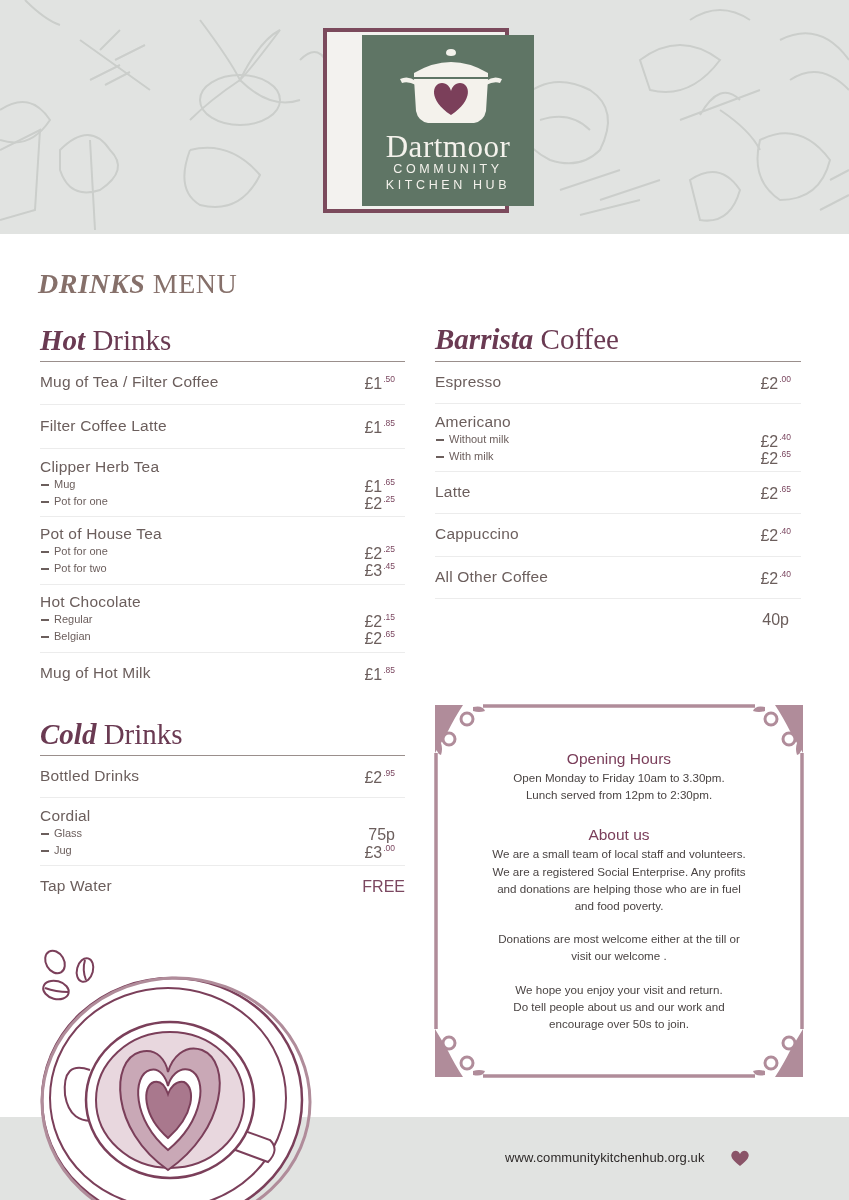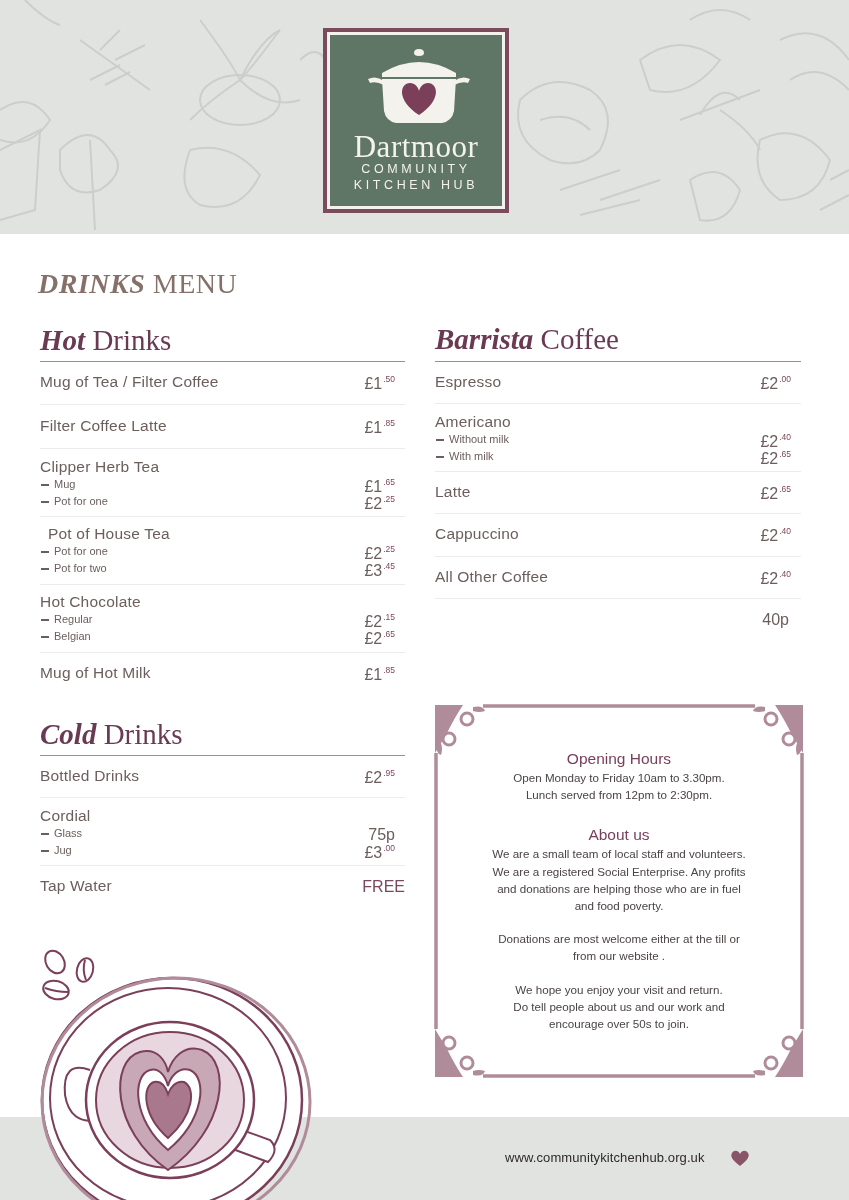--- a/index.html
+++ b/index.html
@@ -4,21 +4,21 @@
 <style>
   * { box-sizing: border-box; margin: 0; padding: 0; }
   html, body { width: 849px; height: 1200px; background: #ffffff; overflow: hidden; }
   body { position: relative; font-family: "Liberation Sans", sans-serif; color: #6b5e5c; }
 
   
   .header { position: absolute; left: 0; top: 0; width: 849px; height: 234px; background: #e1e3e1; overflow: hidden; }
   .header svg.pattern { position: absolute; left: 0; top: 0; }
   .logo { position: absolute; left: 323px; top: 28px; width: 186px; height: 185px; background: #7b4a5c; padding: 4px; }
   .logo-inner { width: 100%; height: 100%; background: #f3f2ef; padding: 3px; }
-  .logo-green { width: 100%; height: 100%; background: #5f7565; position: relative; text-align: center; color: #f4f2ec; }
+  .logo-green { width: 100%; height: 100%; background: #5f7565; position: relative; text-align: center; color: #f4f2ec; margin-left: 32px; }
   .logo-green svg { position: absolute; left: 36px; top: 10px; }
   .logo-title { position: absolute; left: 0; right: 0; top: 96px; font-family: "Liberation Serif", serif; font-size: 31px; letter-spacing: 0.5px; line-height: 1; }
   .logo-sub1, .logo-sub2 { position: absolute; left: 0; right: 0; font-family: "Liberation Sans", sans-serif; font-size: 12.5px; letter-spacing: 3.6px; line-height: 1; font-weight: 300; }
   .logo-sub1 { top: 128px; }
   .logo-sub2 { top: 144px; }
 
   
   .page-title { position: absolute; left: 38px; top: 268px; font-family: "Liberation Serif", serif; font-size: 28px; color: #86706a; letter-spacing: 0.5px; white-space: nowrap; }
   .page-title .bold { font-weight: bold; font-style: italic; }
 
@@ -120,21 +120,21 @@
     <div class="price" style="top:14px;"><span class="pounds">£1</span><sup>.85</sup></div>
   </div>
   <div class="row" style="height:68px;">
     <div class="item-name" style="padding-top:9px;">Clipper Herb Tea</div>
     <div class="sub"><span class="dash"></span><span>Mug</span></div>
     <div class="sub"><span class="dash"></span><span>Pot for one</span></div>
     <div class="price" style="top:29px;"><span class="pounds">£1</span><sup>.65</sup></div>
     <div class="price" style="top:46px;"><span class="pounds">£2</span><sup>.25</sup></div>
   </div>
   <div class="row" style="height:68px;">
-    <div class="item-name" style="padding-top:8px;margin-left:8px;">Pot of House Tea</div>
+    <div class="item-name" style="padding-top:8px;">Pot of House Tea</div>
     <div class="sub"><span class="dash"></span><span>Pot for one</span></div>
     <div class="sub"><span class="dash"></span><span>Pot for two</span></div>
     <div class="price" style="top:28px;"><span class="pounds">£2</span><sup>.25</sup></div>
     <div class="price" style="top:45px;"><span class="pounds">£3</span><sup>.45</sup></div>
   </div>
   <div class="row" style="height:68px;">
     <div class="item-name" style="padding-top:8px;">Hot Chocolate</div>
     <div class="sub"><span class="dash"></span><span>Regular</span></div>
     <div class="sub"><span class="dash"></span><span>Belgian</span></div>
     <div class="price" style="top:28px;"><span class="pounds">£2</span><sup>.15</sup></div>
@@ -239,21 +239,21 @@
     <div class="info-text">Open Monday to Friday 10am to 3.30pm.</div>
     <div class="info-text">Lunch served from 12pm to 2:30pm.</div>
     <div class="gap-s"></div>
     <div class="info-head">About us</div>
     <div class="info-text">We are a small team of local staff and volunteers.</div>
     <div class="info-text">We are a registered Social Enterprise.  Any profits</div>
     <div class="info-text">and donations are helping those who are in fuel</div>
     <div class="info-text">and food poverty.</div>
     <div class="gap-m"></div>
     <div class="info-text">Donations are most welcome either at the till or</div>
-    <div class="info-text">from our website .</div>
+    <div class="info-text">visit our welcome .</div>
     <div class="gap-m"></div>
     <div class="info-text">We hope you enjoy your visit and return.</div>
     <div class="info-text">Do tell people about us and our work and</div>
     <div class="info-text">encourage over 50s to join.</div>
   </div>
 </div>
 
 <div class="footer">
   <div class="footer-url">www.communitykitchenhub.org.uk</div>
   <svg class="footer-heart" width="20" height="18" viewBox="0 0 20 18">

